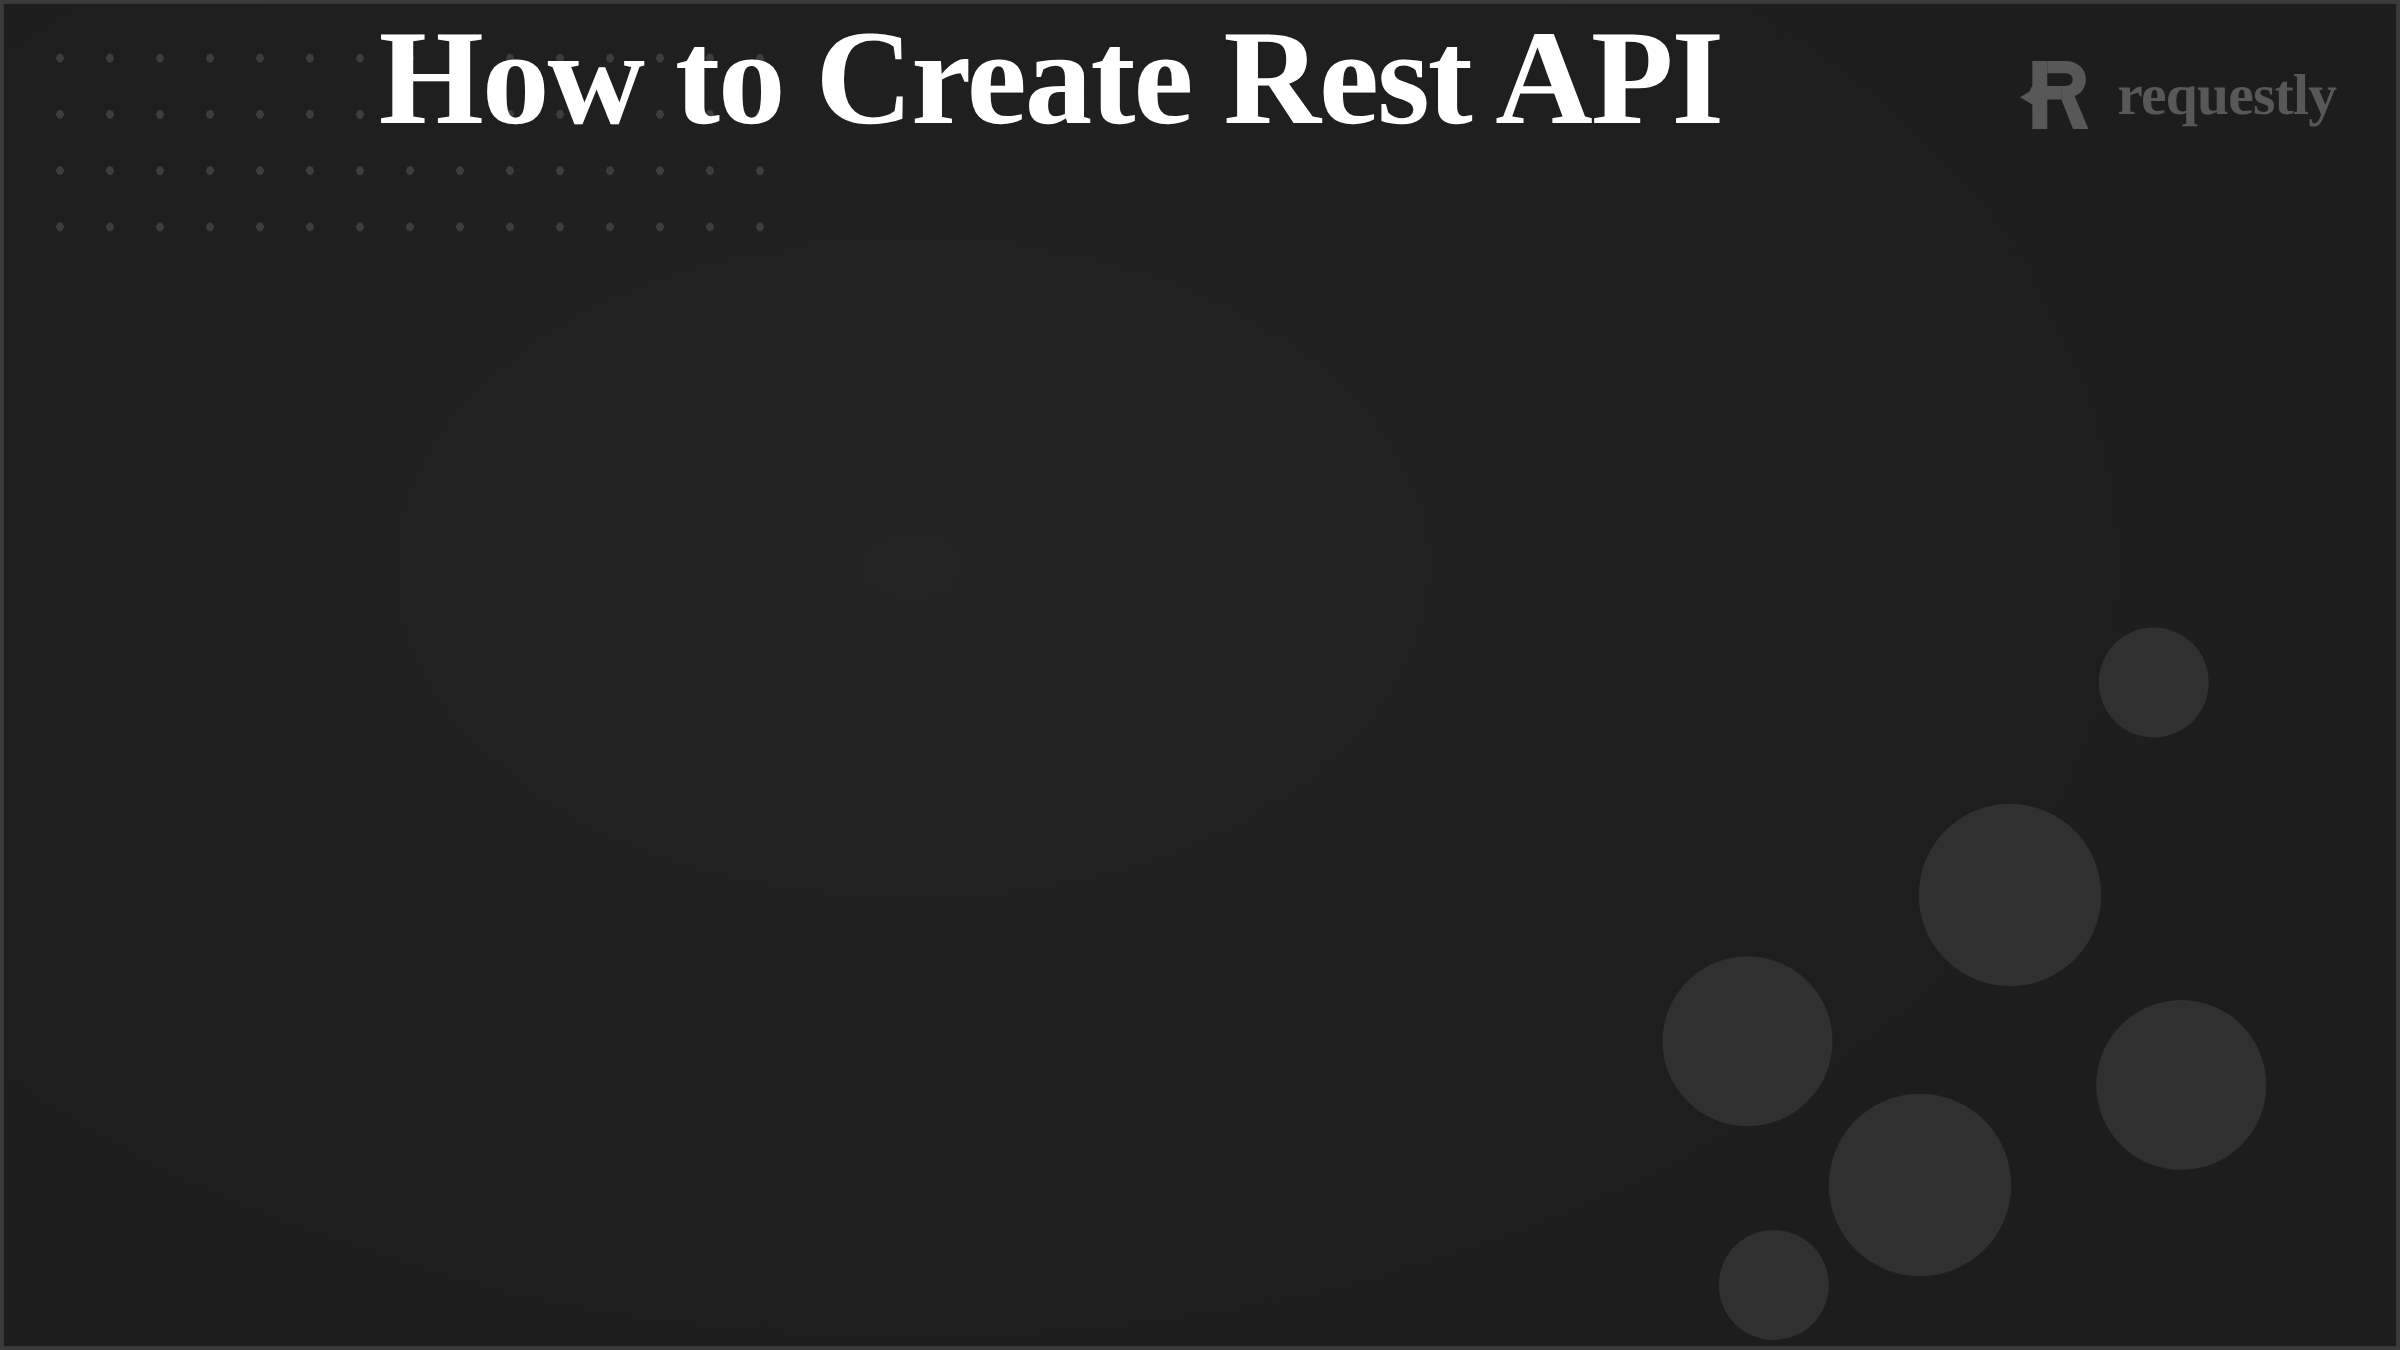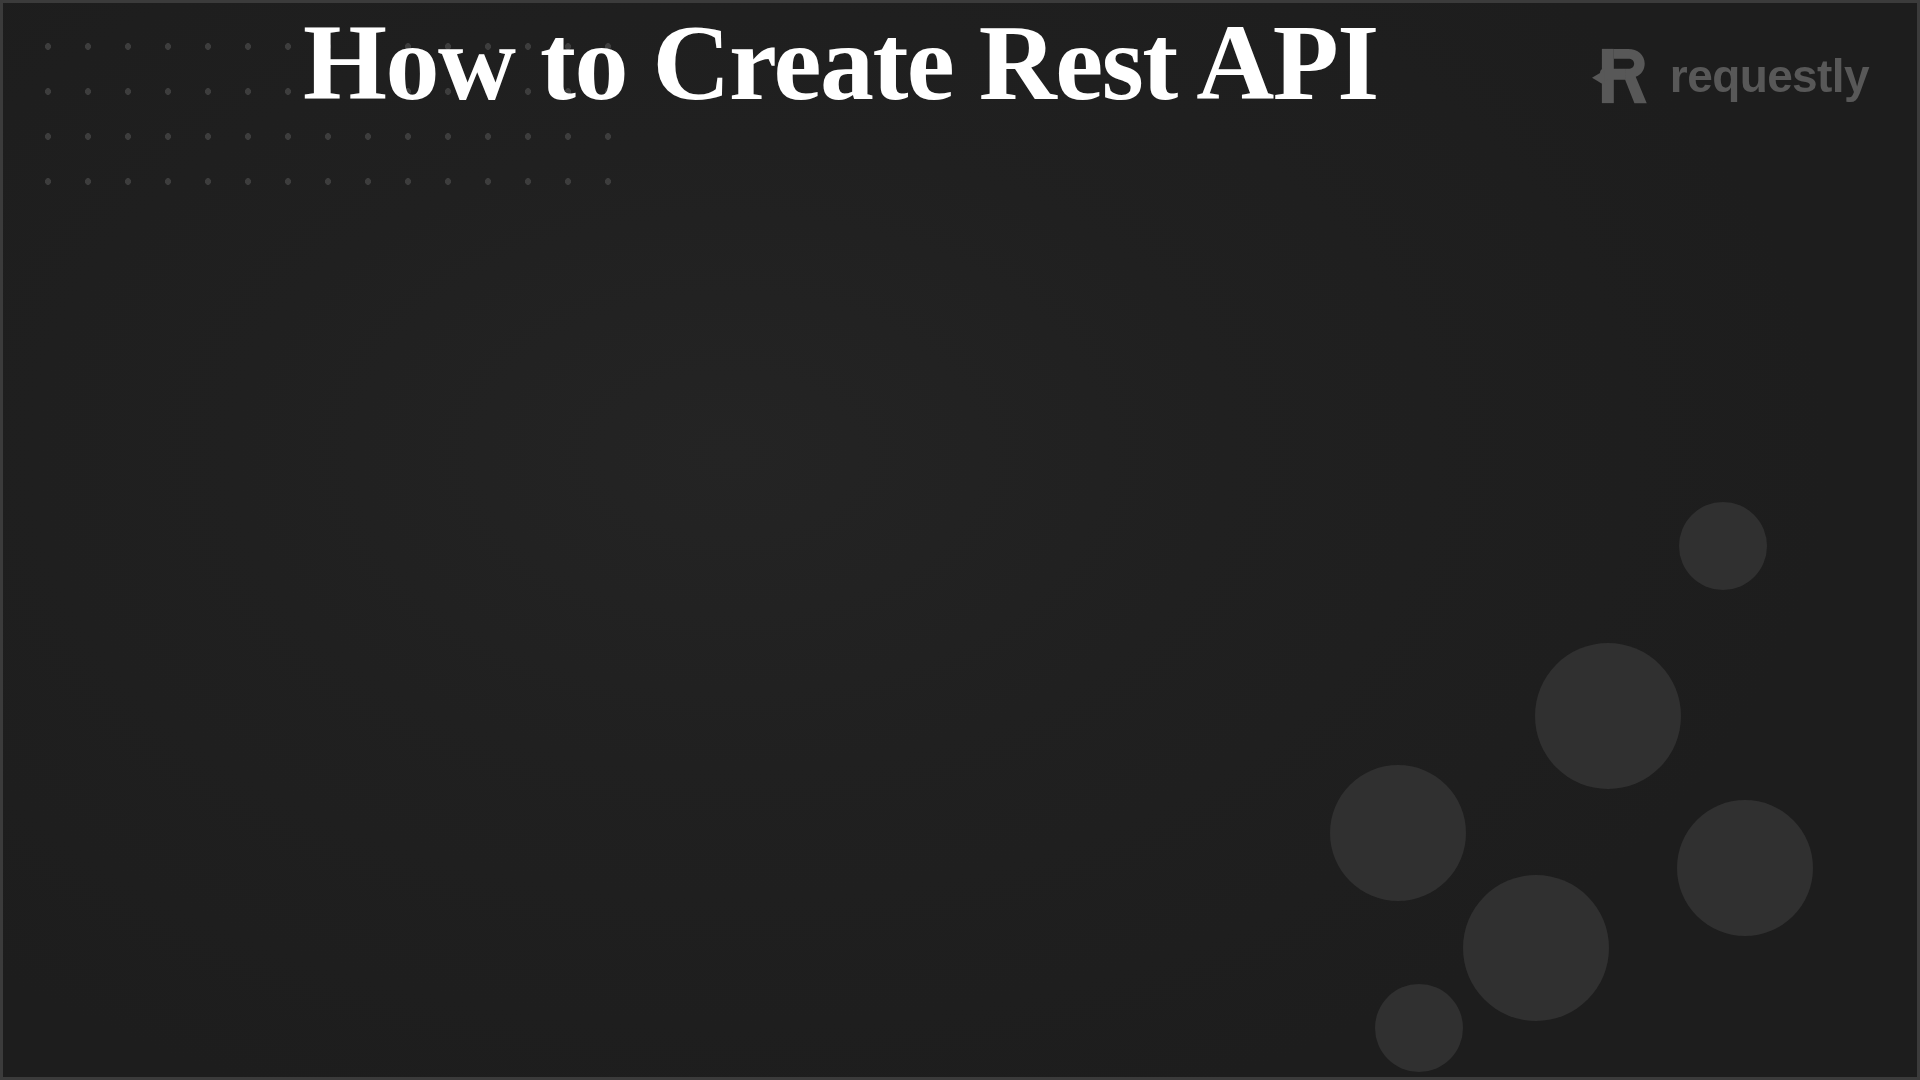--- a/index.html
+++ b/index.html
@@ -42,20 +42,21 @@
     right:48px; top:42px;
     display:flex; align-items:center; gap:16px;
   }
   #logo-mark { width:62px; height:62px; display:block; }
   #logo-word {
     color:#585858;
     font-size:46px;
     font-weight:700;
     letter-spacing:-0.6px;
     line-height:1;
+    font-family:Liberation Serif, serif;
   }
   
   #title-wrap {
     position:absolute;
     left:300px; right:300px; top:0; bottom:0;
     display:flex; align-items:flex-start;font-family:Liberation Serif, serif;
   }
   #page-title {
     color:#ffffff;
     font-size:108px;

